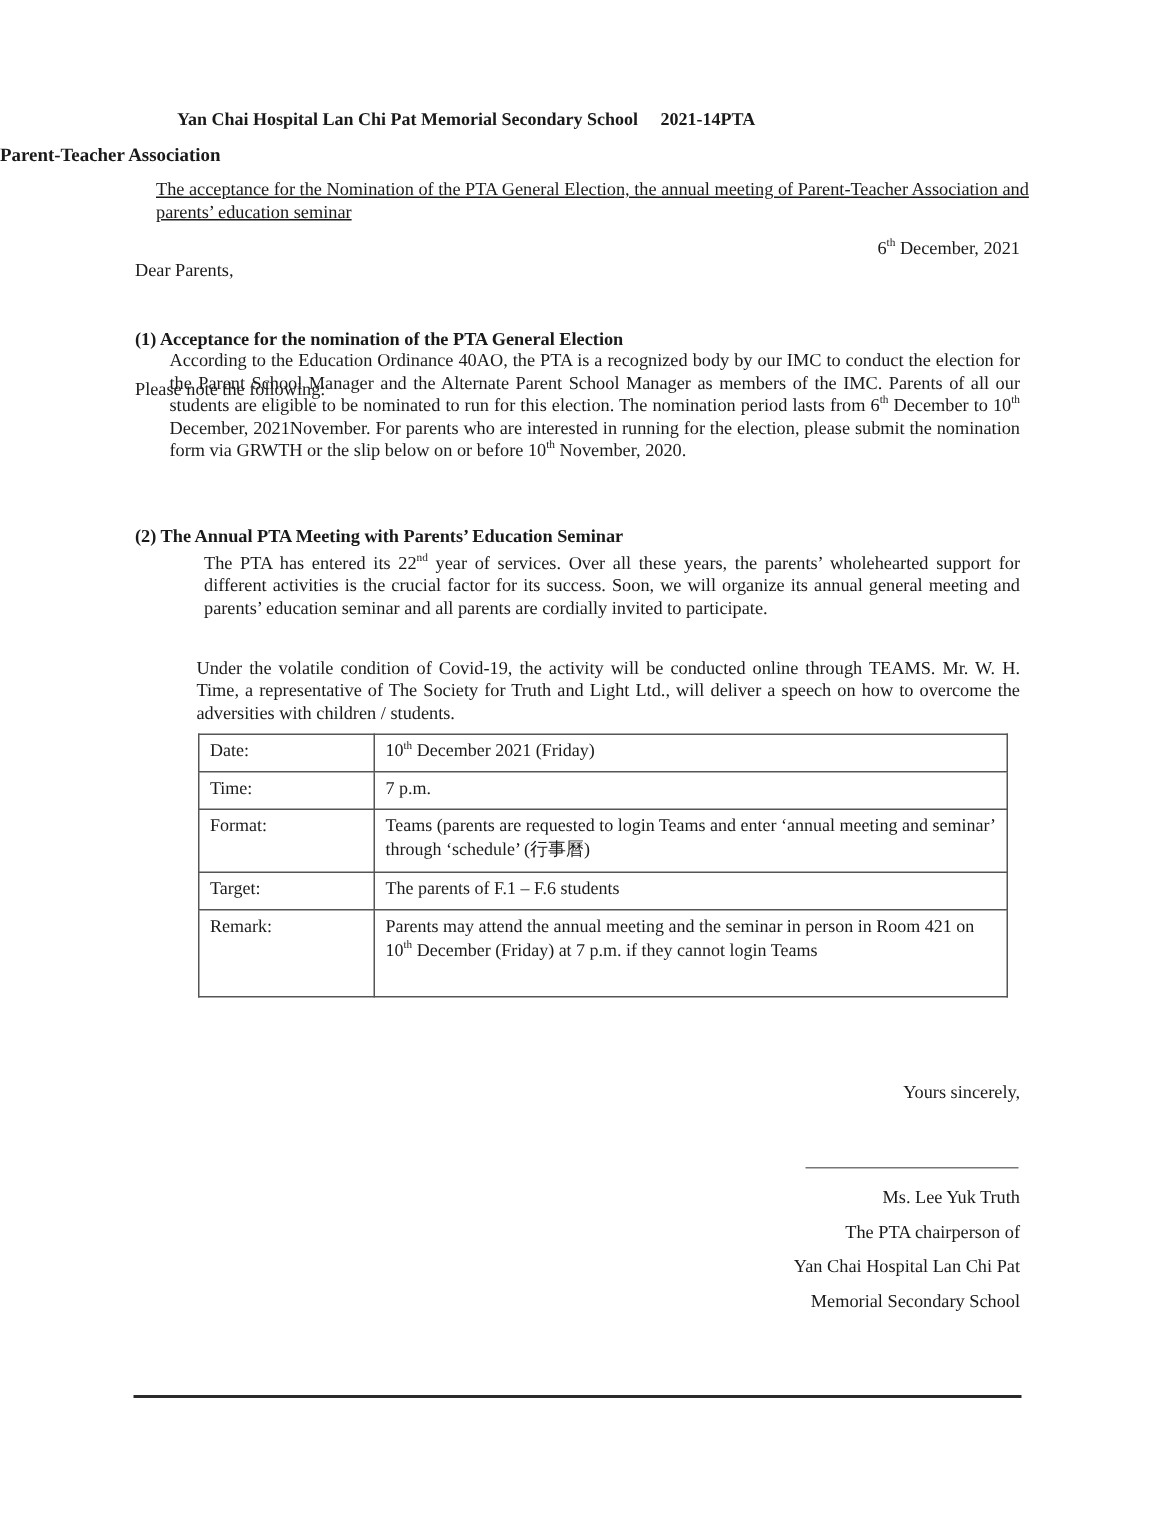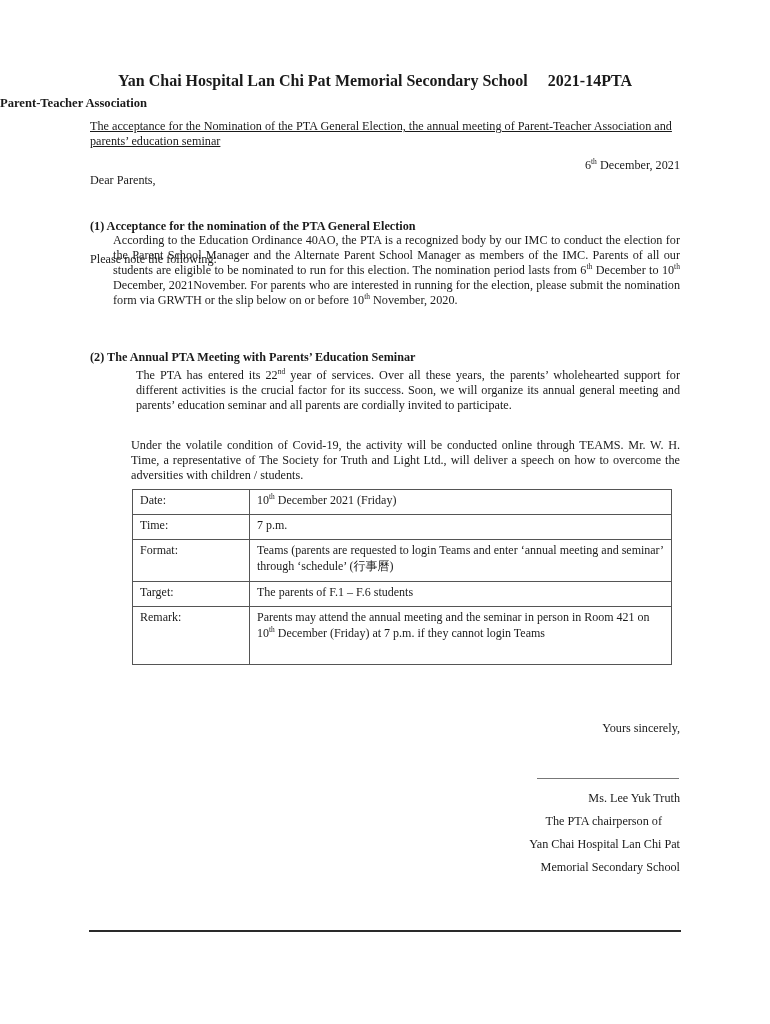--- a/index.html
+++ b/index.html
@@ -8,23 +8,23 @@
       font-family: "Liberation Serif", "DejaVu Serif", serif;
       color: #1a1a1a; font-size: 12.2px;
     }
     .abs { position: absolute; }
     .b { font-weight: bold; }
     .center { text-align: left; }
     sup { font-size: 0.62em; line-height: 0; vertical-align: super; }
     .para { text-align: justify; line-height: 15px; }
     .u { text-decoration: underline; }
 
-    #hdr1 { left: 118px; top: 72px; font-size: 16px; white-space: pre; }
+    #hdr1 { left: 118px; top: 72px; font-size: 12px; white-space: pre; }
     #hdr2 { left: 0; width: 770px; top: 96px; font-size: 12.6px; }
-    #subject { left: 90px; width: 592px; top: 119px; line-height: 15px; }
+    #subject { left: 104px; width: 592px; top: 119px; line-height: 15px; }
     #date { right: 90px; top: 158px; }
     #salutation { left: 90px; top: 173px; }
     #note { left: 90px; top: 204px; margin-top: 48px; }
     #s1-title { left: 90px; top: 219px; }
     #s1-body { left: 113px; width: 567px; top: 233px; }
     #s2-title { left: 90px; top: 350px; }
     #s2-body { left: 136px; width: 544px; top: 368px; }
     #s2-body2 { left: 131px; width: 549px; top: 438px; }
 
     table#details {
@@ -39,21 +39,21 @@
     #details tr.r0 td { height: 18px; }
     #details tr.r1 td { height: 18px; }
     #details tr.r2 td { height: 35px; }
     #details tr.r3 td { height: 18px; }
     #details tr.r4 td { height: 32px; }
     #details tr.r5 td { height: 51px; }
 
     #closing { right: 90px; top: 721px; }
     #sig-line { left: 537px; width: 142px; top: 778px; border-top: 1px solid #777; height: 0; }
     #sig-name { right: 90px; top: 791px; }
-    #sig-role { right: 108px; top: 814px; }
+    #sig-role { right: 90px; top: 814px; }
     #sig-school1 { right: 90px; top: 837px; }
     #sig-school2 { right: 90px; top: 860px; }
     #bottom-rule { left: 89px; width: 592px; top: 930px; height: 2px; background: #2a2a2a; }
   </style>
 </head>
 <body>
 
 <div class="abs b" id="hdr1"><span>Yan Chai Hospital Lan Chi Pat Memorial Secondary School</span>     <span>2021-14PTA</span></div>
 <div class="abs b center" id="hdr2">Parent-Teacher Association</div>
 <div class="abs center u" id="subject">The acceptance for the Nomination of the PTA General Election, the annual meeting of Parent-Teacher Association and parents’ education seminar</div>

